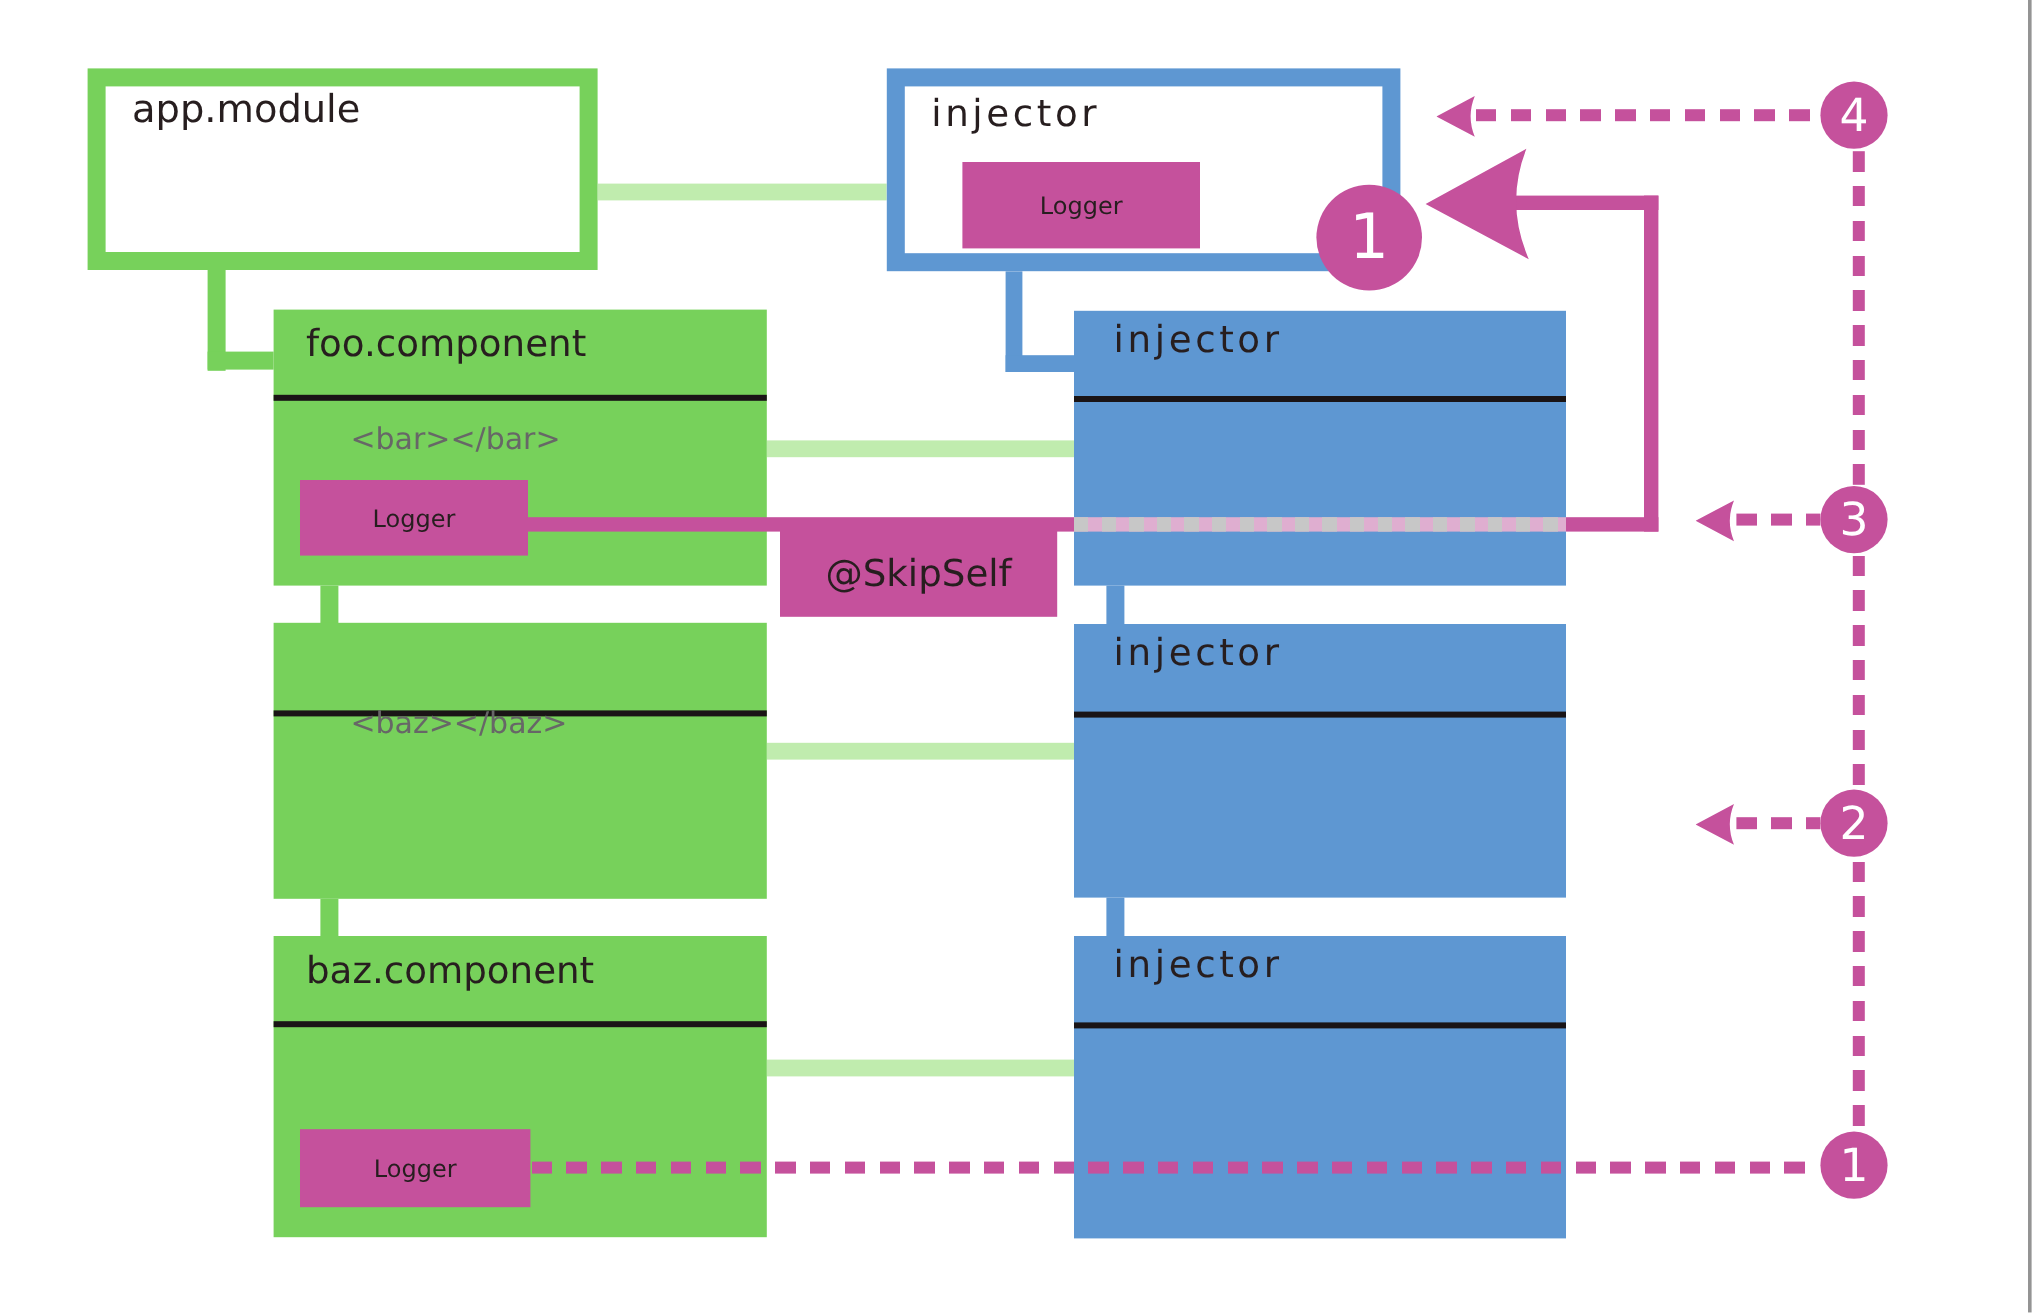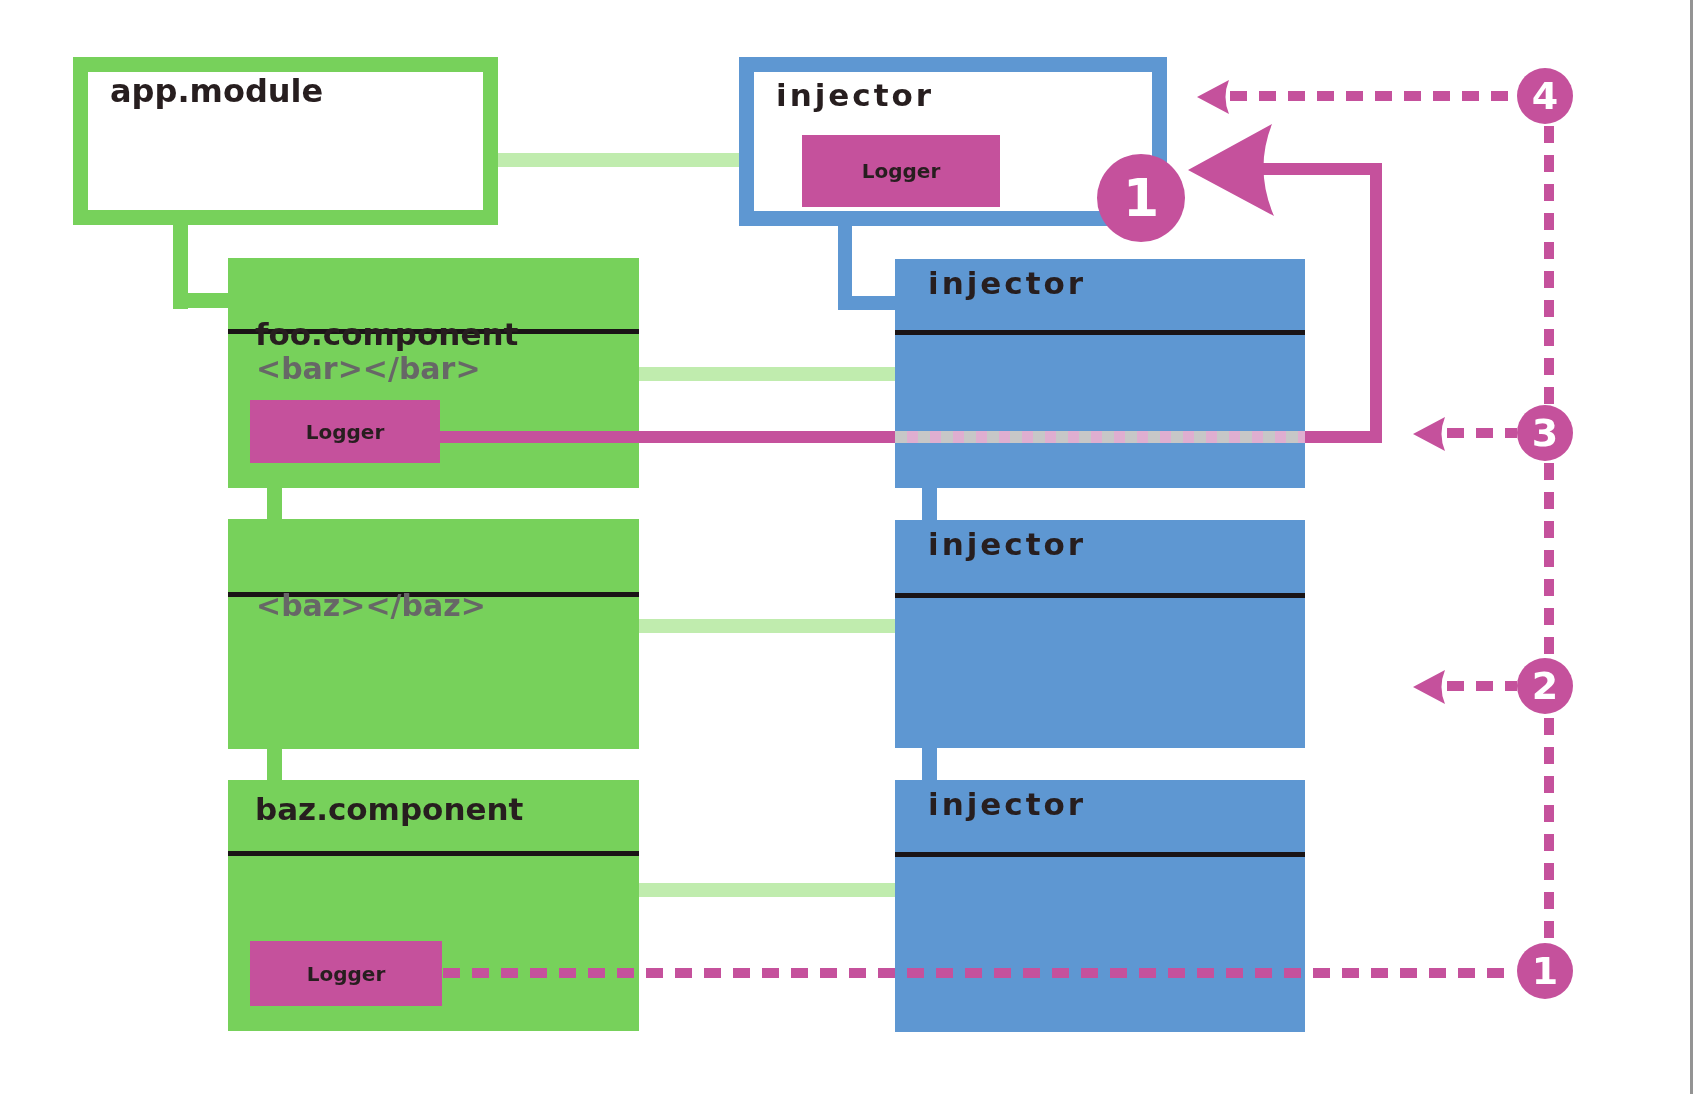--- a/index.html
+++ b/index.html
@@ -8,34 +8,34 @@
     --blue:#5e97d2;
     --pink:#c5519c;
     --pinklight:#dfaed0;
     --dotgray:#c7c7c7;
     --ink:#271e1f;
     --codegray:#676767;
   }
   html,body{margin:0;padding:0;background:#ffffff;}
   #canvas{
     position:relative;width:1696px;height:1094px;background:#ffffff;overflow:hidden;
-    font-family:"DejaVu Sans","Liberation Sans",sans-serif;font-weight:bold;color:var(--ink);
+    font-family:"DejaVu Sans","Liberation Sans",sans-serif;font-weight:normal;color:var(--ink);
   }
   .abs{position:absolute;}
   .greenfill{background:var(--green);}
   .lgreenfill{background:var(--lgreen);}
   .bluefill{background:var(--blue);}
   .pinkfill{background:var(--pink);}
   .outline-box{background:#ffffff;box-sizing:border-box;}
   .outline-green{border:15px solid var(--green);}
   .outline-blue{border:15px solid var(--blue);}
   .rule{position:absolute;left:0;width:100%;height:5px;background:#1a1416;}
   .title{position:absolute;font-size:31px;line-height:1.1;white-space:nowrap;}
   .inj-title{letter-spacing:3px;}
-  .tag{position:absolute;font-size:30px;color:var(--codegray);white-space:nowrap;}
+  .tag{position:absolute;font-size:25px;color:var(--codegray);white-space:nowrap;margin-left:36px;}
   .badge{
     position:absolute;background:var(--pink);display:flex;align-items:center;justify-content:center;
     font-size:20px;color:var(--ink);white-space:nowrap;
   }
   .dash-h{position:absolute;height:10px;background:repeating-linear-gradient(90deg,var(--pink) 0 17px,transparent 17px 29px);}
   .dash-v{position:absolute;width:10px;background:repeating-linear-gradient(180deg,var(--pink) 0 17px,transparent 17px 29px);}
   .dots-h{position:absolute;height:12px;background:repeating-linear-gradient(90deg,var(--dotgray) 0 12px,transparent 12px 23px);}
   .circle{
     position:absolute;border-radius:50%;background:var(--pink);color:#ffffff;
     display:flex;align-items:center;justify-content:center;
@@ -70,21 +70,21 @@
   <div class="abs outline-box outline-green" style="left:73px;top:57px;width:425px;height:168px;"></div>
   <div class="title" style="left:110px;top:74px;font-size:32px;">app.module</div>
 
   <div class="abs outline-box outline-blue" style="left:739px;top:57px;width:428px;height:169px;"></div>
   <div class="title inj-title" style="left:776px;top:78px;">injector</div>
   <div class="badge" style="left:802px;top:135px;width:198px;height:72px;">Logger</div>
 
   <div class="abs greenfill" style="left:228px;top:258px;width:411px;height:230px;">
     <div class="rule" style="top:71px;"></div>
   </div>
-  <div class="title" style="left:255px;top:270px;margin-top:47px;">foo.component</div>
+  <div class="title" style="left:255px;top:270px;">foo.component</div>
   <div class="tag" style="left:256px;top:351px;">&lt;bar&gt;&lt;/bar&gt;</div>
   <div class="badge" style="left:250px;top:400px;width:190px;height:63px;">Logger</div>
 
   <div class="abs greenfill" style="left:228px;top:519px;width:411px;height:230px;">
     <div class="rule" style="top:73px;"></div>
   </div>
   <div class="tag" style="left:256px;top:588px;">&lt;baz&gt;&lt;/baz&gt;</div>
 
   <div class="abs greenfill" style="left:228px;top:780px;width:411px;height:251px;">
     <div class="rule" style="top:71px;"></div>
@@ -110,20 +110,21 @@
   <div class="abs pinkfill" style="left:440px;top:431px;width:455px;height:12px;"></div>
   <div class="abs" style="left:895px;top:431px;width:410px;height:12px;background:var(--pinklight);"></div>
   <div class="dots-h" style="left:895px;top:431px;width:410px;"></div>
   <div class="abs pinkfill" style="left:1305px;top:431px;width:77px;height:12px;"></div>
   <div class="abs pinkfill" style="left:1370px;top:163px;width:12px;height:280px;"></div>
   <div class="abs pinkfill" style="left:1253px;top:163px;width:129px;height:12px;"></div>
   <svg class="arrow-svg" style="left:1186px;top:122px;" width="92" height="96" viewBox="0 0 92 96">
     <path d="M2,48 L86,2 Q68,48 88,94 Z" fill="#c5519c"></path>
   </svg>
 
+  <div class="badge" style="left:650px;top:442px;width:231px;height:72px;font-size:31px;">@SkipSelf</div>
 
   <div class="circle circle-lg" style="left:1097px;top:154px;">1</div>
 
   <div class="dash-h" style="left:443px;top:968px;width:1072px;"></div>
 
   <div class="dash-h" style="left:1230px;top:91px;width:287px;"></div>
   <svg class="arrow-svg" style="left:1197px;top:78px;" width="34" height="38" viewBox="0 0 34 38">
     <path d="M0,19 L32,2 Q25,19 32,36 Z" fill="#c5519c"></path>
   </svg>
 

